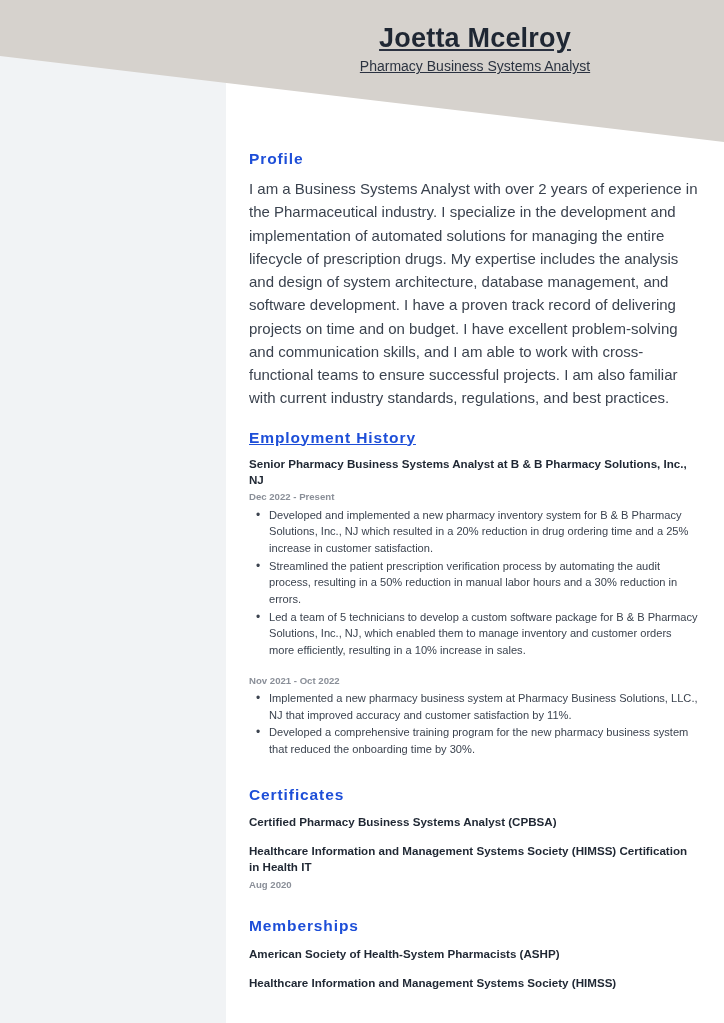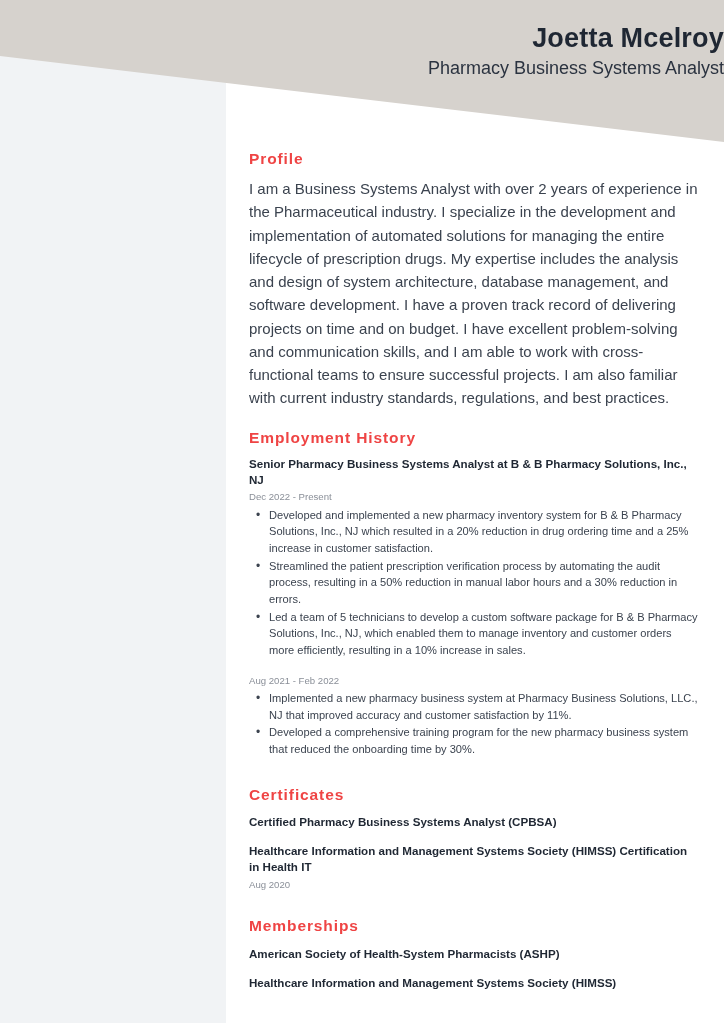--- a/index.html
+++ b/index.html
@@ -37,70 +37,72 @@
     width: 724px; height: 150px;
     background: #d6d2cd;
     -webkit-clip-path: polygon(0 0, 724px 0, 724px 142px, 0 56px);
     clip-path: polygon(0 0, 724px 0, 724px 142px, 0 56px);
     z-index: 3;
   }
   #header-text {
     position: absolute;
     left: 226px; top: 22px;
     width: 498px;
-    text-align: right;
+    text-align: center;
     z-index: 4;
+    text-decoration: underline;
   }
   #name {
     font-size: 27px;
     font-weight: bold;
     letter-spacing: 0.2px;
     color: #1f2733;
     line-height: 1.2;
   }
   #job-title {
-    font-size: 18px;
+    font-size: 14px;
     font-weight: normal;
     color: #2b3340;
     margin-top: 4px;
   }
 
   
   #main {
     position: absolute;
     left: 249px; top: 150px;
     width: 450px;
     z-index: 2;
   }
 
   
   .sec-title {
     font-size: 15.5px;
     font-weight: bold;
     letter-spacing: 0.9px;
-    color: #ef4444;
+    color: #1d4ed8;
   }
   .side-title { font-size: 14.5px; letter-spacing: 0.8px; }
   .item-title {
     font-size: 11.6px;
     font-weight: bold;
     color: #1f2733;
     line-height: 1.42;
   }
   .side-item-title {
     font-size: 11.4px;
     font-weight: bold;
     color: #1f2733;
     line-height: 1.45;
   }
   .date {
     font-size: 9.6px;
     color: #8a8f98;
     margin-top: 2px;
     line-height: 1.4;
+    font-weight: bold;
   }
   .body-text {
     font-size: 15px;
     line-height: 1.55;
     color: #3b434f;
   }
   .bullets {
     list-style: none;
     margin-top: 3px;
   }
@@ -318,33 +320,33 @@
   <div id="main">
 
     <div>
       <div class="sec-title" style="margin-bottom:9px;">Profile</div>
       <div class="body-text">I am a Business Systems Analyst with over 2 years of experience in the Pharmaceutical industry. I specialize in the development and implementation of automated solutions for managing the entire lifecycle of prescription drugs. My expertise includes the analysis and design of system architecture, database management, and software development. I have a proven track record of delivering projects on time and on budget. I have excellent problem-solving and communication skills, and I am able to work with cross-functional teams to ensure successful projects. I am also familiar with current industry standards, regulations, and best practices.</div>
     </div>
 
     <div class="sec-gap"></div>
 
     <div>
-      <div class="sec-title" style="margin-bottom:9px;">Employment History</div>
+      <div class="sec-title" style="margin-bottom:9px;text-decoration:underline;">Employment History</div>
       <div id="jobs-list">
           <div class="m-block">
             <div class="item-title">Senior Pharmacy Business Systems Analyst at B &amp; B Pharmacy Solutions, Inc., NJ</div>
             <div class="date">Dec 2022 - Present</div>
             <ul class="bullets">
               <li>Developed and implemented a new pharmacy inventory system for B &amp; B Pharmacy Solutions, Inc., NJ which resulted in a 20% reduction in drug ordering time and a 25% increase in customer satisfaction.</li>
               <li>Streamlined the patient prescription verification process by automating the audit process, resulting in a 50% reduction in manual labor hours and a 30% reduction in errors.</li>
               <li>Led a team of 5 technicians to develop a custom software package for B &amp; B Pharmacy Solutions, Inc., NJ, which enabled them to manage inventory and customer orders more efficiently, resulting in a 10% increase in sales.</li>
             </ul>
           </div>
           <div class="m-block">
-            <div class="date">Aug 2021 - Feb 2022</div>
+            <div class="date">Nov 2021 - Oct 2022</div>
             <ul class="bullets">
               <li>Implemented a new pharmacy business system at Pharmacy Business Solutions, LLC., NJ that improved accuracy and customer satisfaction by 11%.</li>
               <li>Developed a comprehensive training program for the new pharmacy business system that reduced the onboarding time by 30%.</li>
             </ul>
           </div>
         </div>
     </div>
 
     <div class="sec-gap-sm"></div>
 

